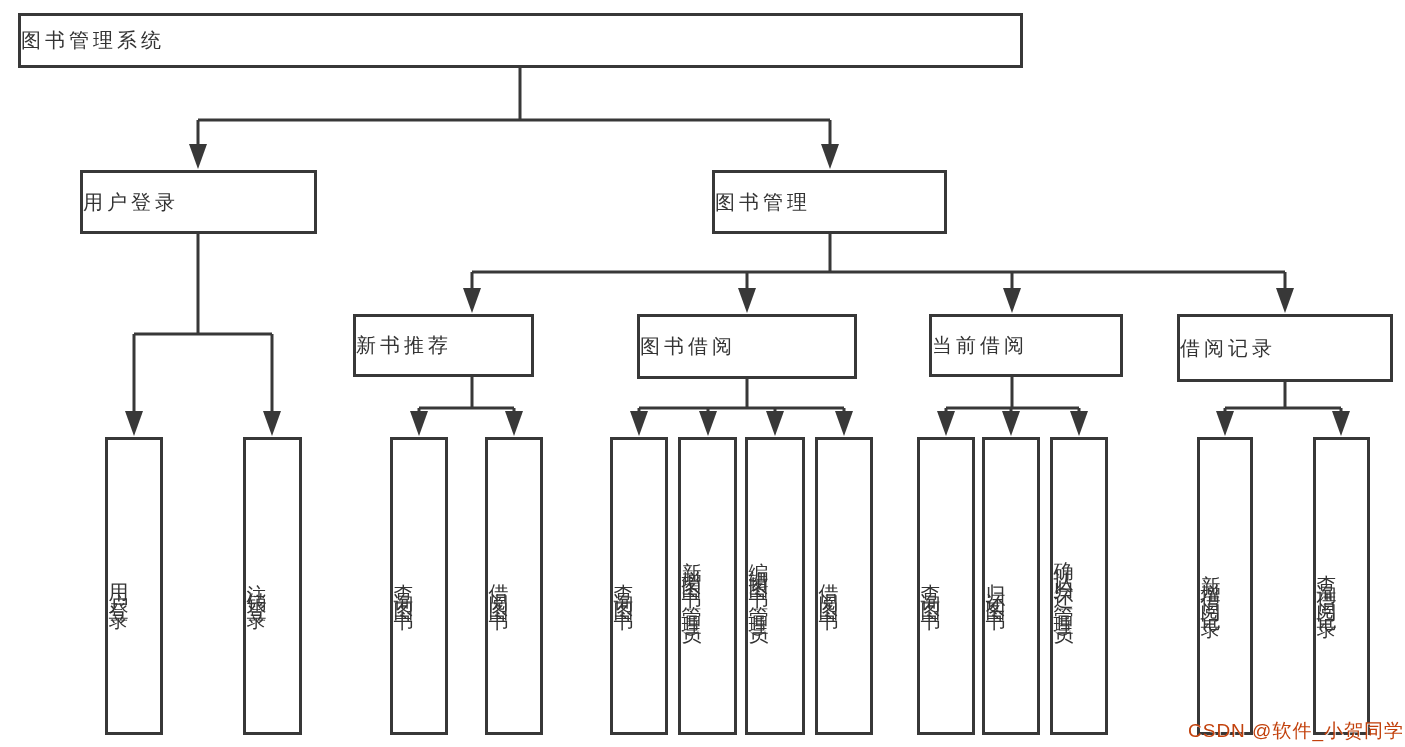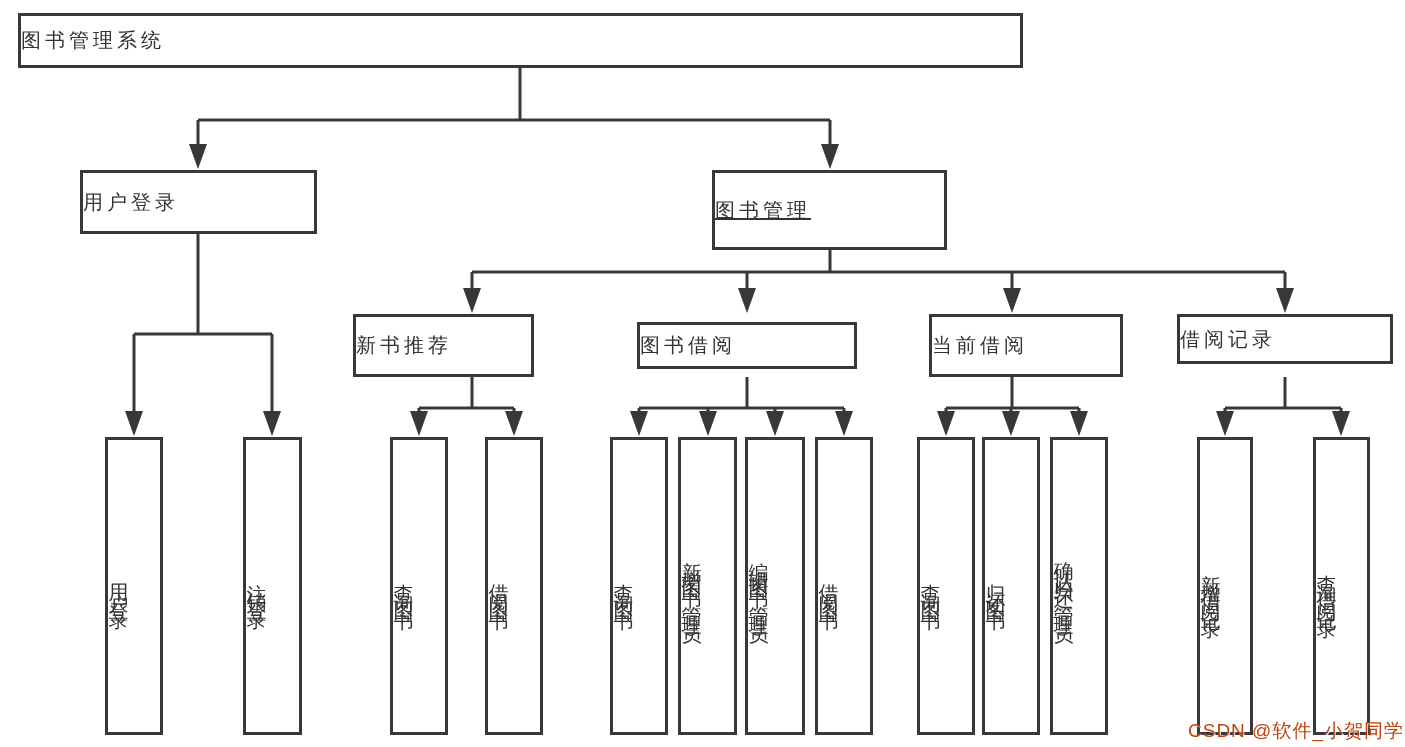--- a/index.html
+++ b/index.html
@@ -71,34 +71,34 @@
     </g>
   </svg>
 
   <div class="node hbox" style="left:18px; top:13px; width:1005px; height:55px;">
     <span class="label">图书管理系统</span>
   </div>
 
   <div class="node hbox" style="left:80px; top:170px; width:237px; height:64px;">
     <span class="label">用户登录</span>
   </div>
-  <div class="node hbox" style="left:712px; top:170px; width:235px; height:80px;text-decoration:underline;">
+  <div class="node hbox" style="left:712px; top:170px; width:235px; height:64px;">
     <span class="label">图书管理</span>
   </div>
 
   <div class="node hbox" style="left:353px; top:314px; width:181px; height:63px;">
     <span class="label">新书推荐</span>
   </div>
-  <div class="node hbox" style="left:637px; top:322px; width:220px; height:47px;">
+  <div class="node hbox" style="left:637px; top:314px; width:220px; height:65px;">
     <span class="label">图书借阅</span>
   </div>
   <div class="node hbox" style="left:929px; top:314px; width:194px; height:63px;">
     <span class="label">当前借阅</span>
   </div>
-  <div class="node hbox" style="left:1177px; top:314px; width:216px; height:50px;">
+  <div class="node hbox" style="left:1177px; top:314px; width:216px; height:68px;">
     <span class="label">借阅记录</span>
   </div>
 
   <div class="node vbox" style="left:105px; top:437px; width:58px; height:298px;">
     <span class="label">用户登录</span>
   </div>
   <div class="node vbox" style="left:243px; top:437px; width:59px; height:298px;">
     <span class="label">注销登录</span>
   </div>
 

